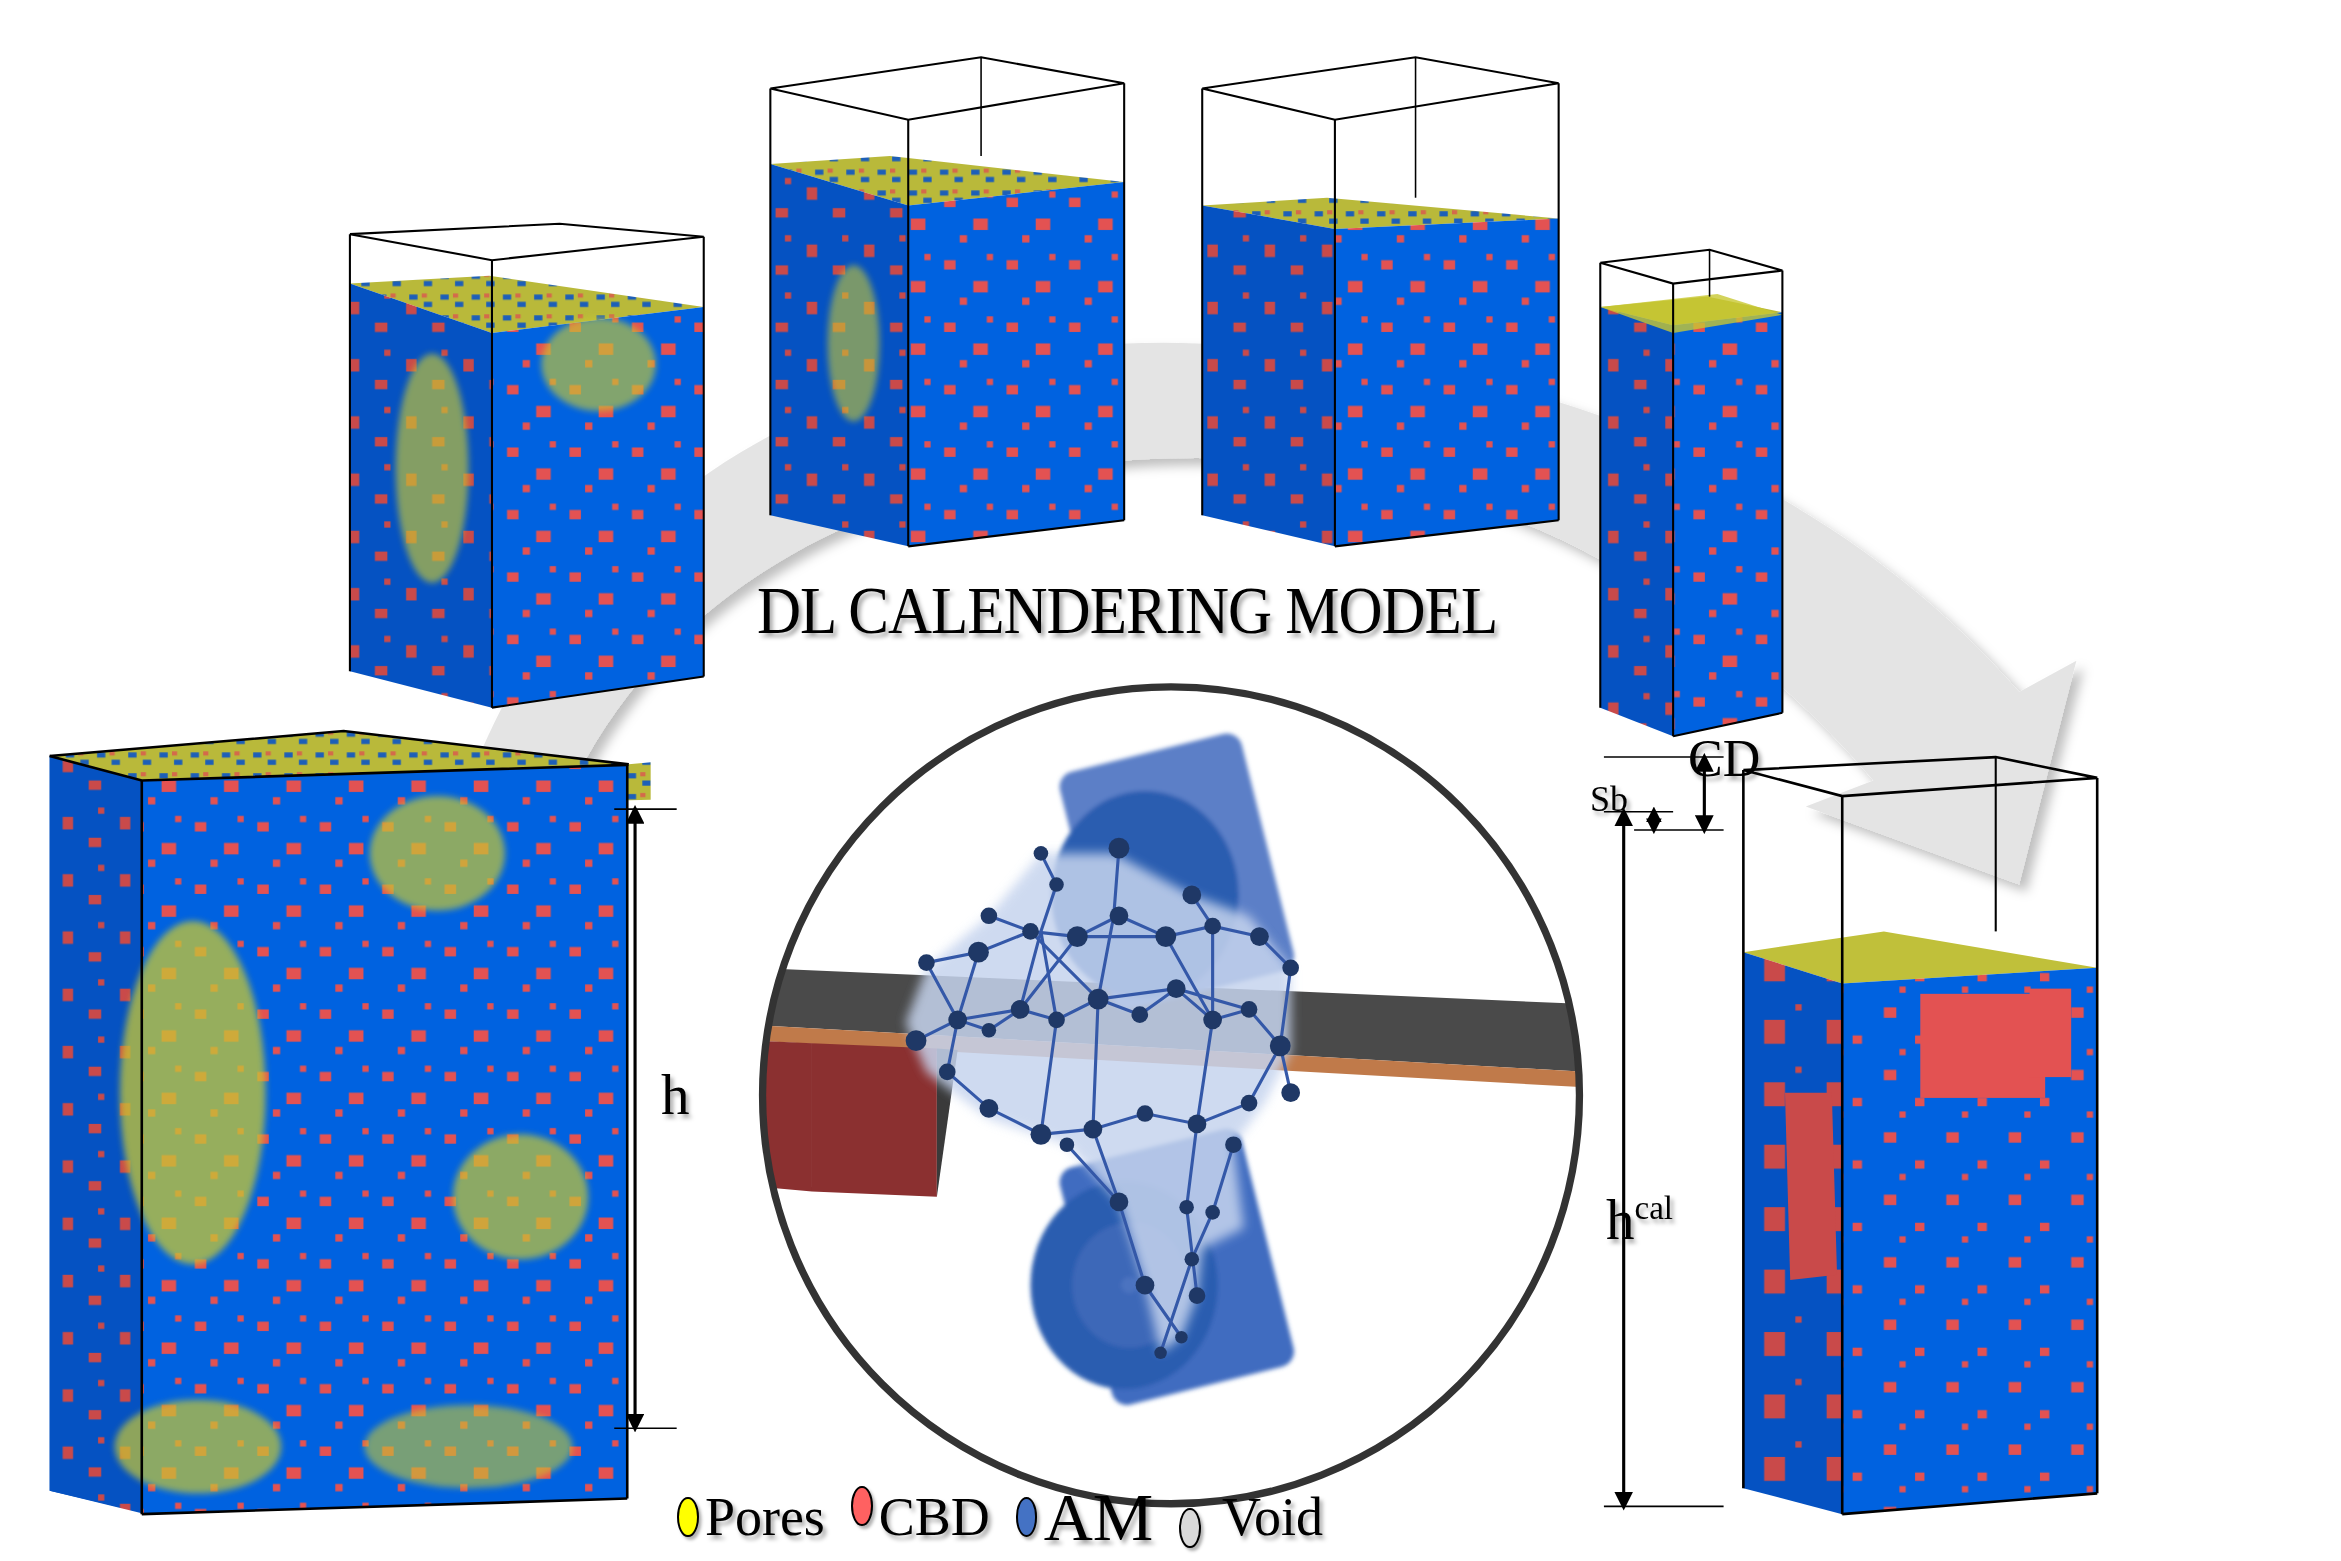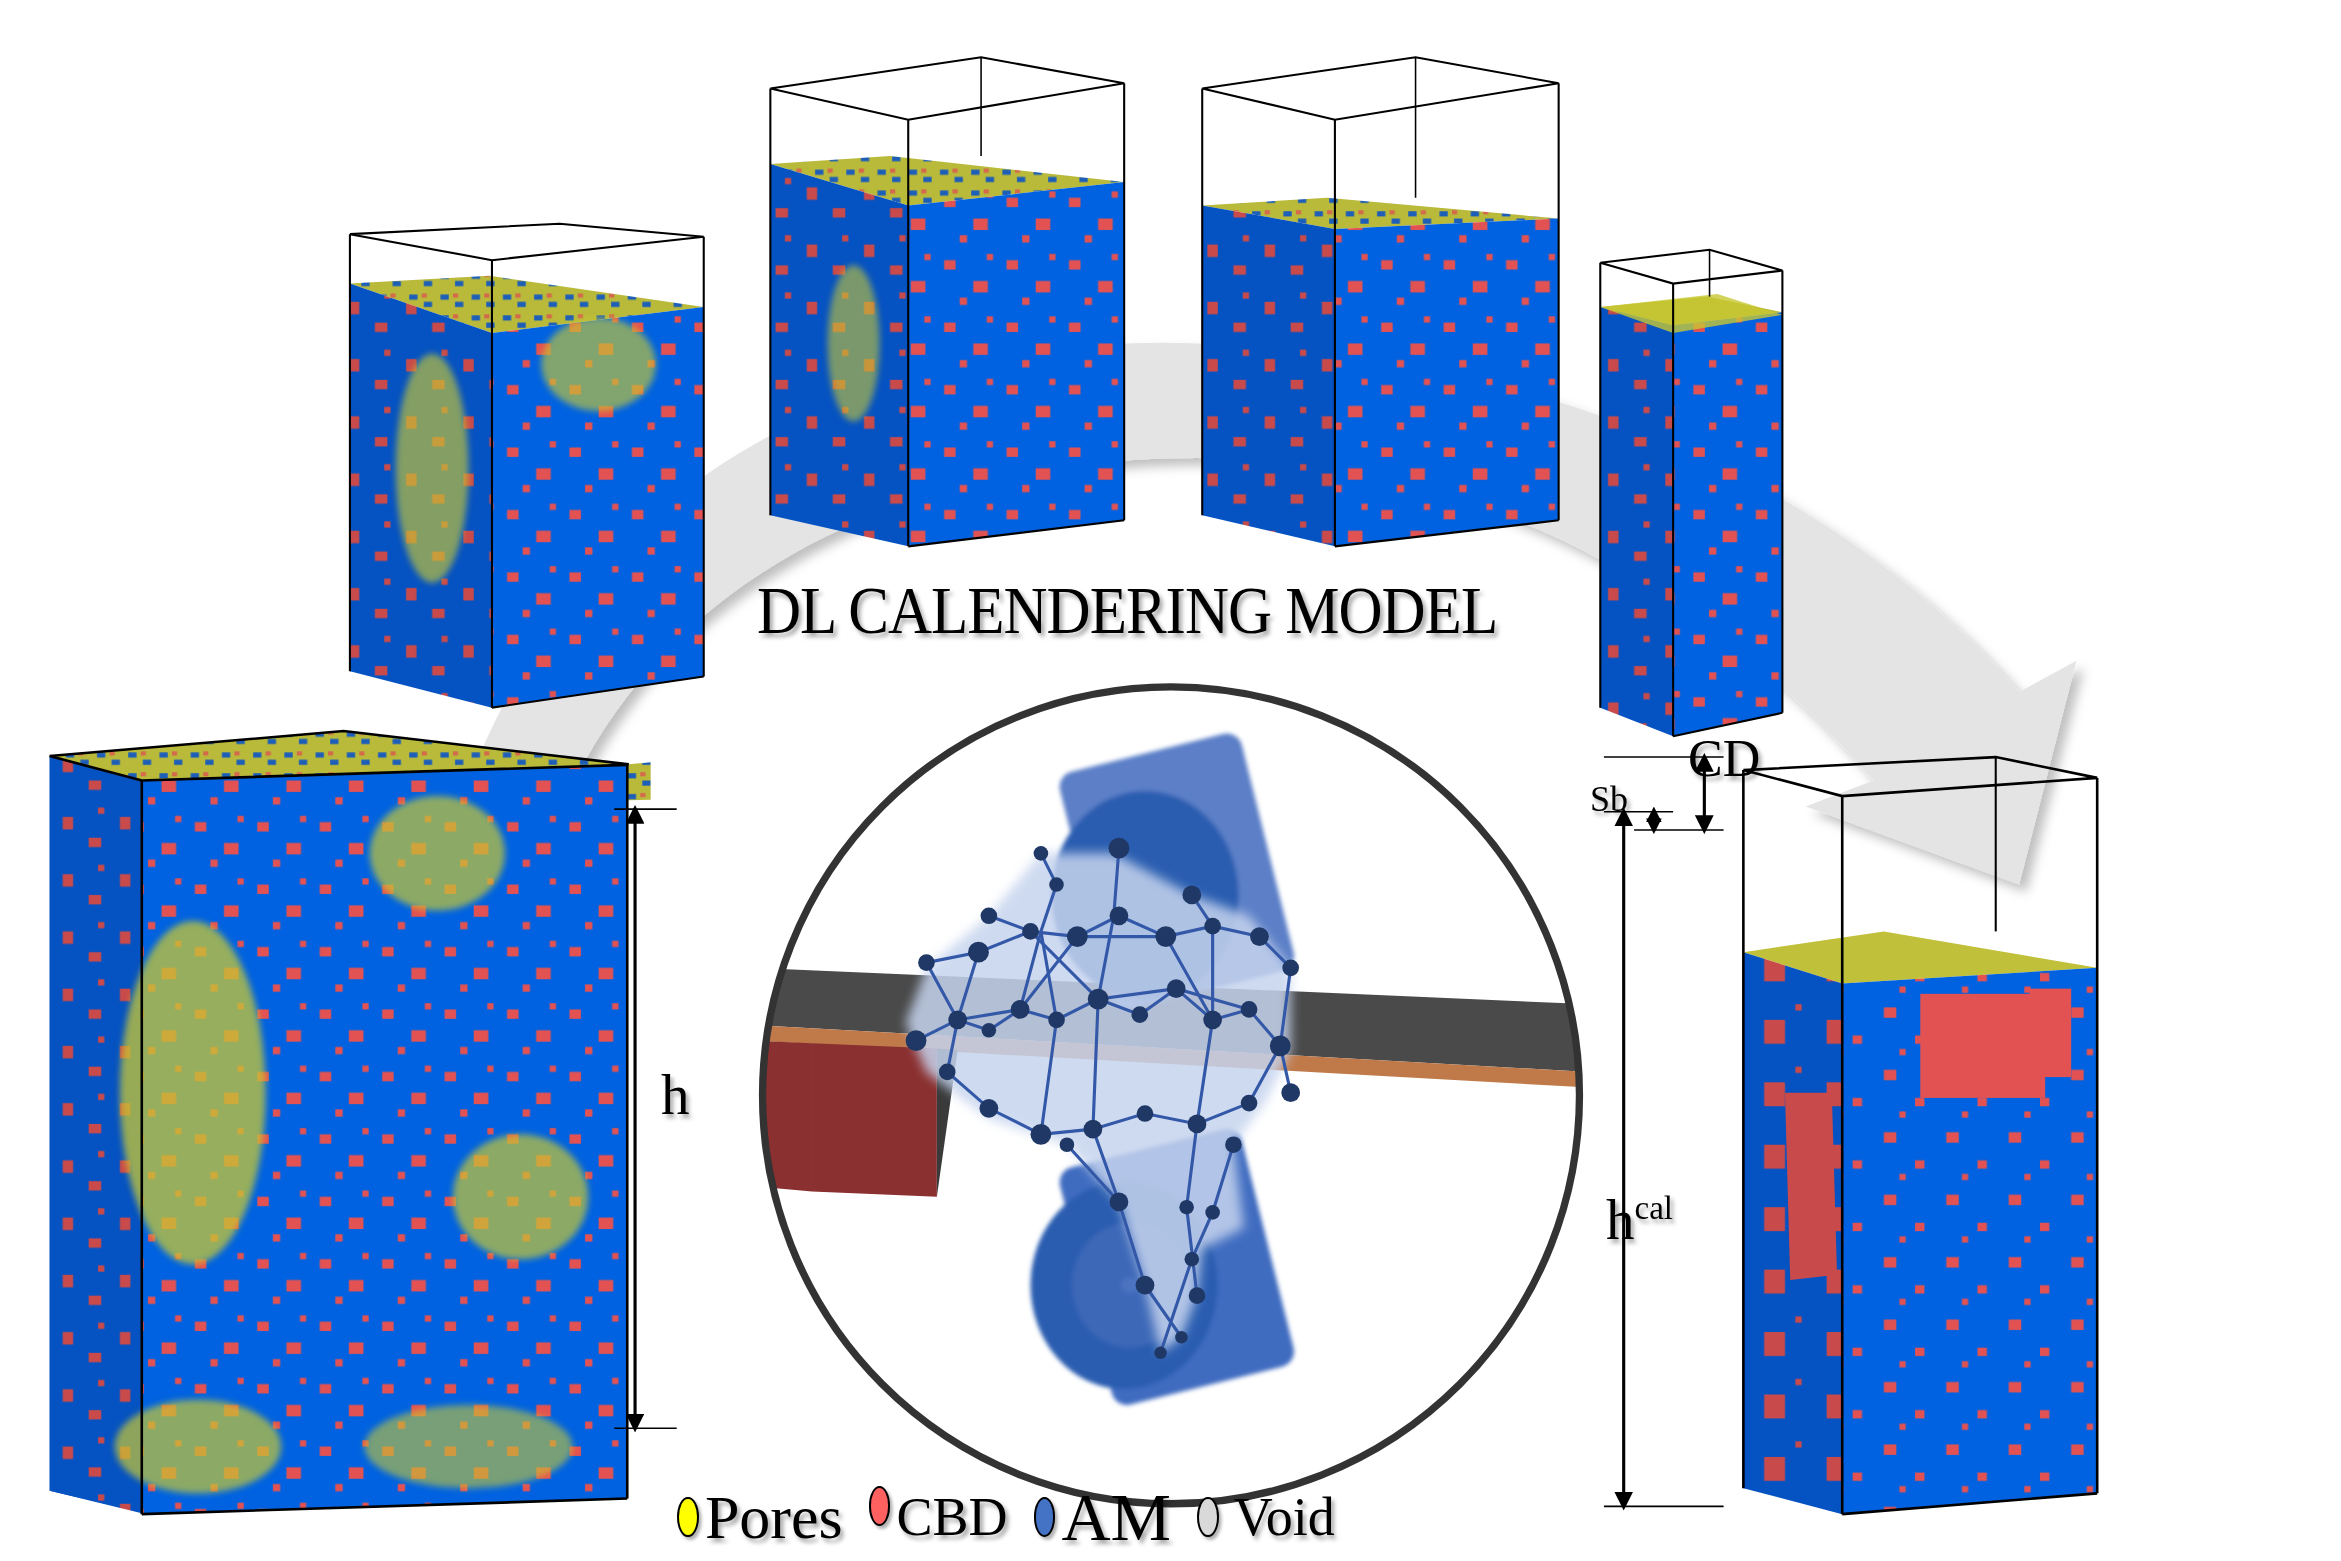--- a/index.html
+++ b/index.html
@@ -286,28 +286,28 @@
 
 <div class="abs shadow-text" style="left:1590px; top:778px; font-size:36px;">Sb</div>
 
 <div class="abs shadow-text" style="left:1606px; top:1187px; font-size:57px; white-space:nowrap;">
   <span>h</span><sup style="font-size:33px;margin-top:31px;">cal</sup>
 </div>
 
 <div class="abs" style="left:677px; top:1486px; height:62px; display:flex; align-items:center; gap:26px;">
   <div style="display:flex; align-items:center; gap:6.2px;">
     <span style="display:inline-block; width:17.7px; height:36px; border-radius:50%; background:#ffff00; border:2.1px solid #000; box-shadow:2.6px 3.1px 3.1px rgba(0,0,0,0.3);"></span>
-    <span class="shadow-text" style="font-size:62px;text-align:center;">Pores</span>
+    <span class="shadow-text" style="font-size:54px;text-align:center;">Pores</span>
   </div>
   <div style="display:flex; align-items:flex-start; gap:6.2px;">
     <span style="display:inline-block; width:17.7px; height:36px; border-radius:50%; background:#ff6161; border:2.1px solid #000; box-shadow:2.6px 3.1px 3.1px rgba(0,0,0,0.3);"></span>
     <span class="shadow-text" style="font-size:54px;">CBD</span>
   </div>
   <div style="display:flex; align-items:center; gap:6.2px;">
     <span style="display:inline-block; width:17.7px; height:36px; border-radius:50%; background:#4472c4; border:2.1px solid #000; box-shadow:2.6px 3.1px 3.1px rgba(0,0,0,0.3);"></span>
     <span class="shadow-text" style="font-size:68px;">AM</span>
   </div>
-  <div style="display:flex; align-items:center; gap:15px;">
+  <div style="display:flex; align-items:flex-end; gap:21px;">
     <span style="display:inline-block; width:17.7px; height:36px; border-radius:50%; background:#d9d9d9; border:2.1px solid #000; box-shadow:2.6px 3.1px 3.1px rgba(0,0,0,0.3);"></span>
     <span class="shadow-text" style="font-size:54px;">Void</span>
   </div>
 </div>
 
 
 </body></html>

